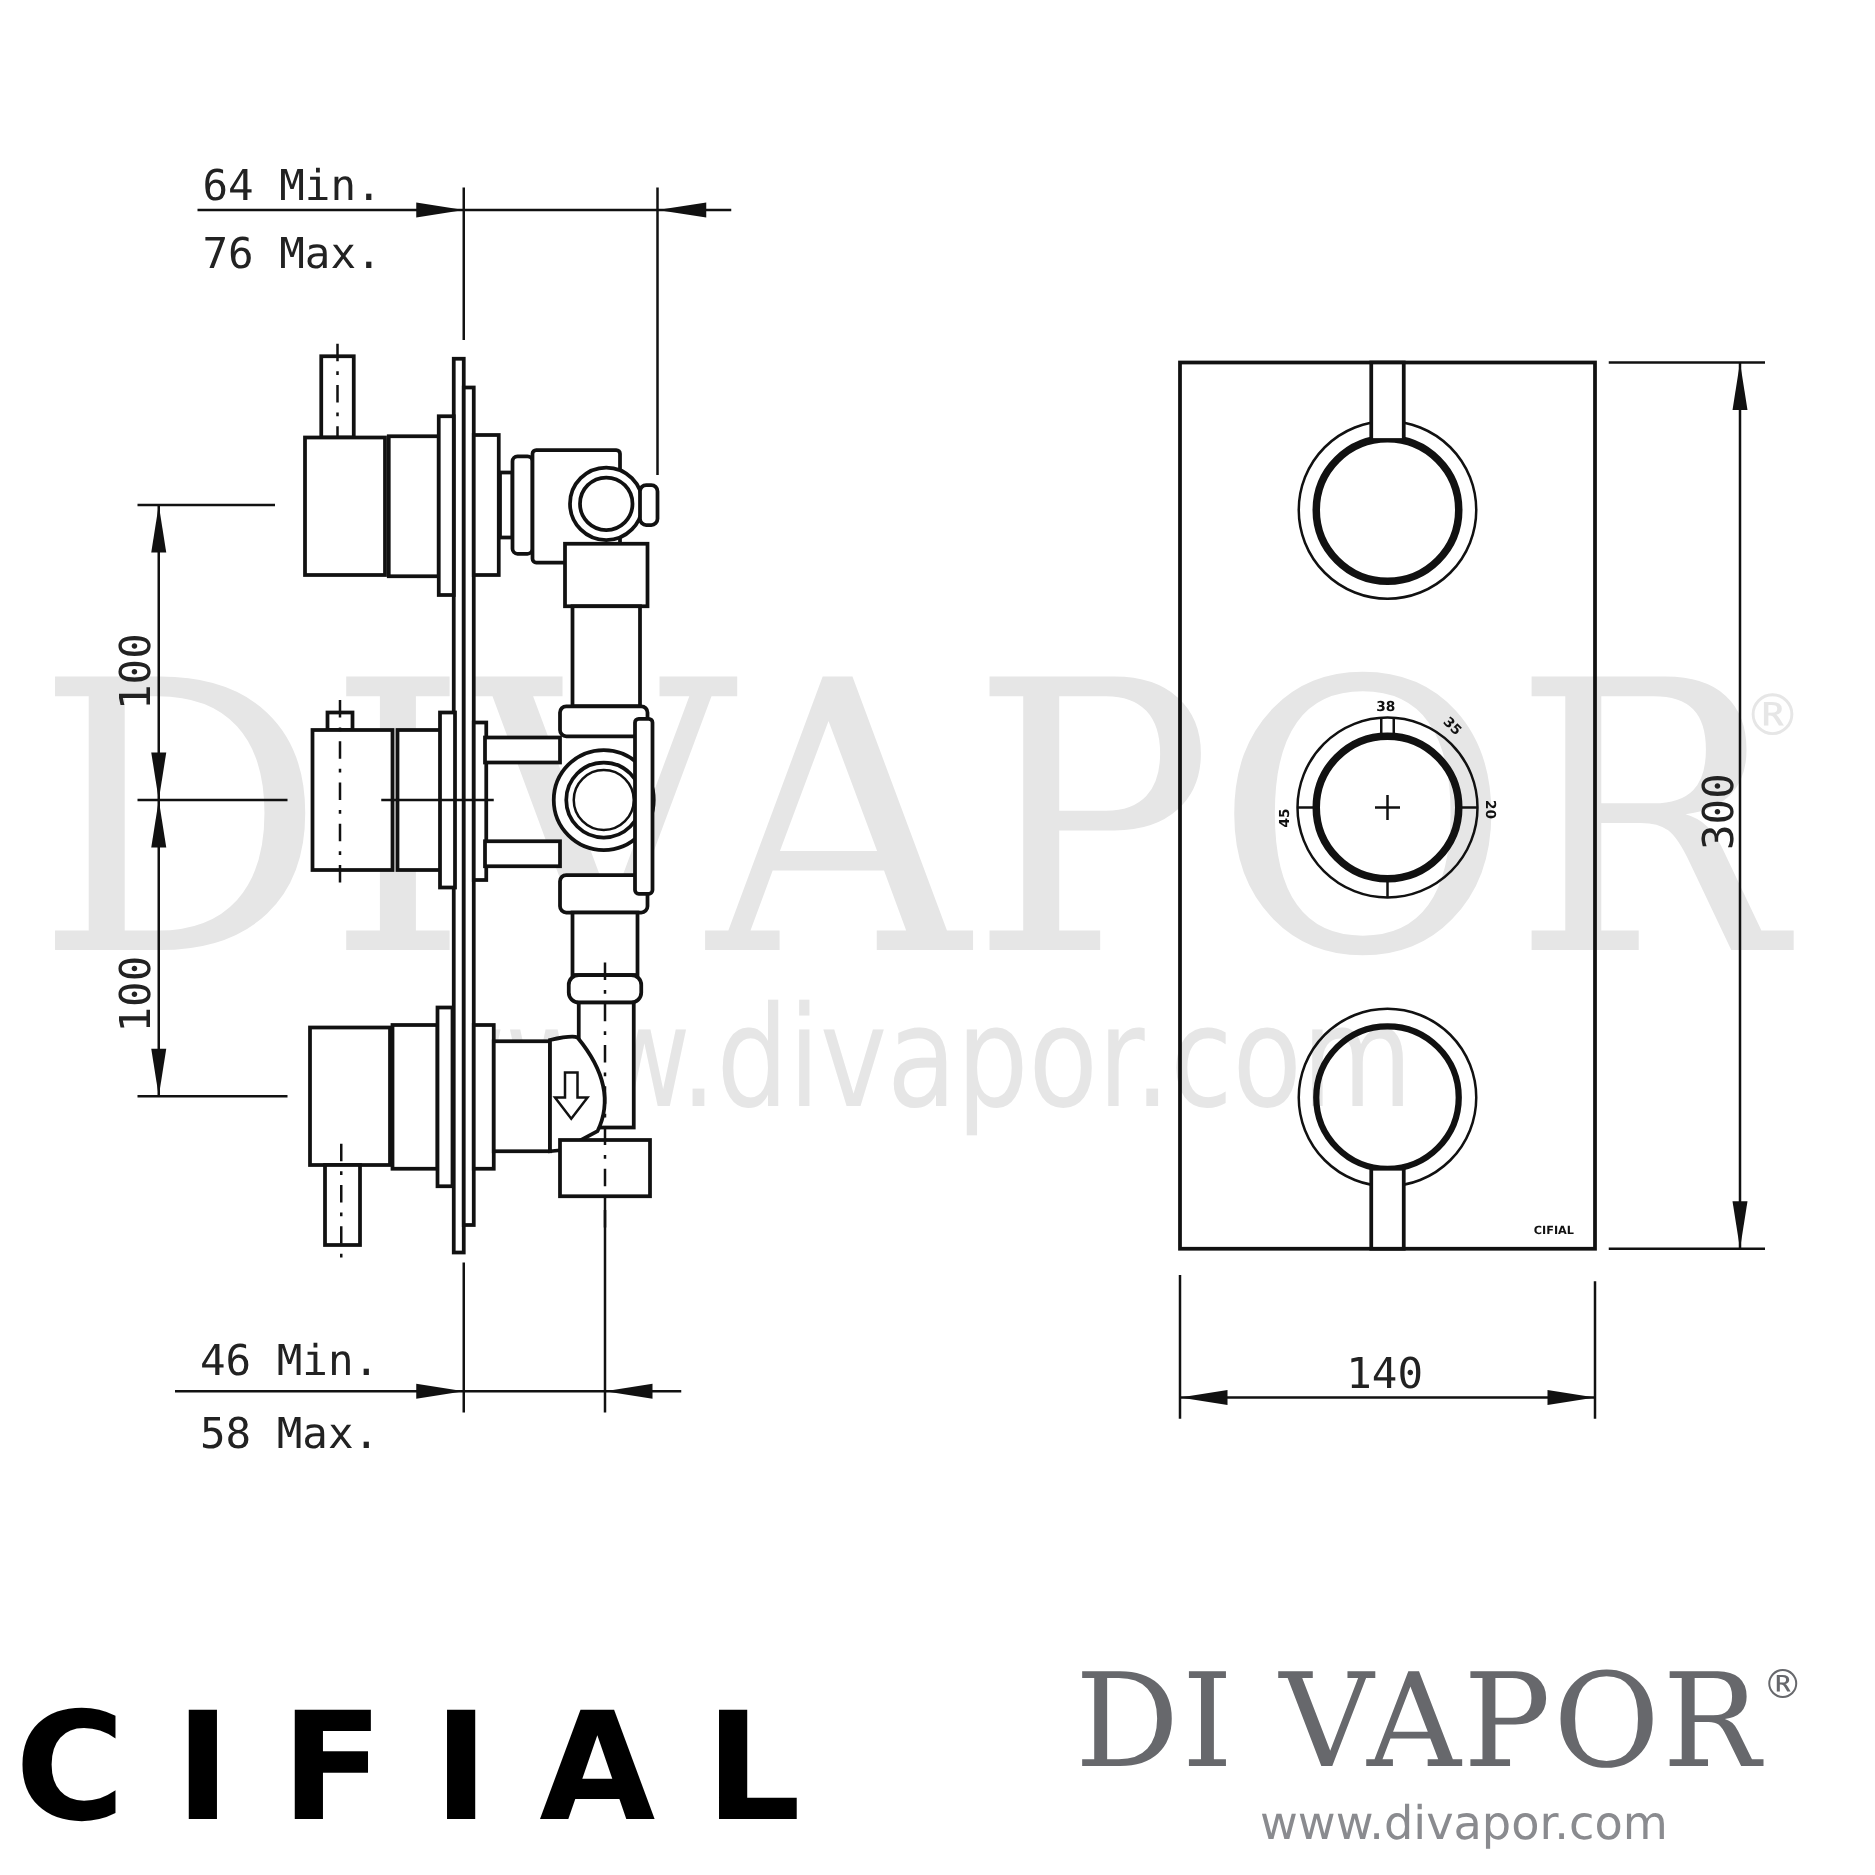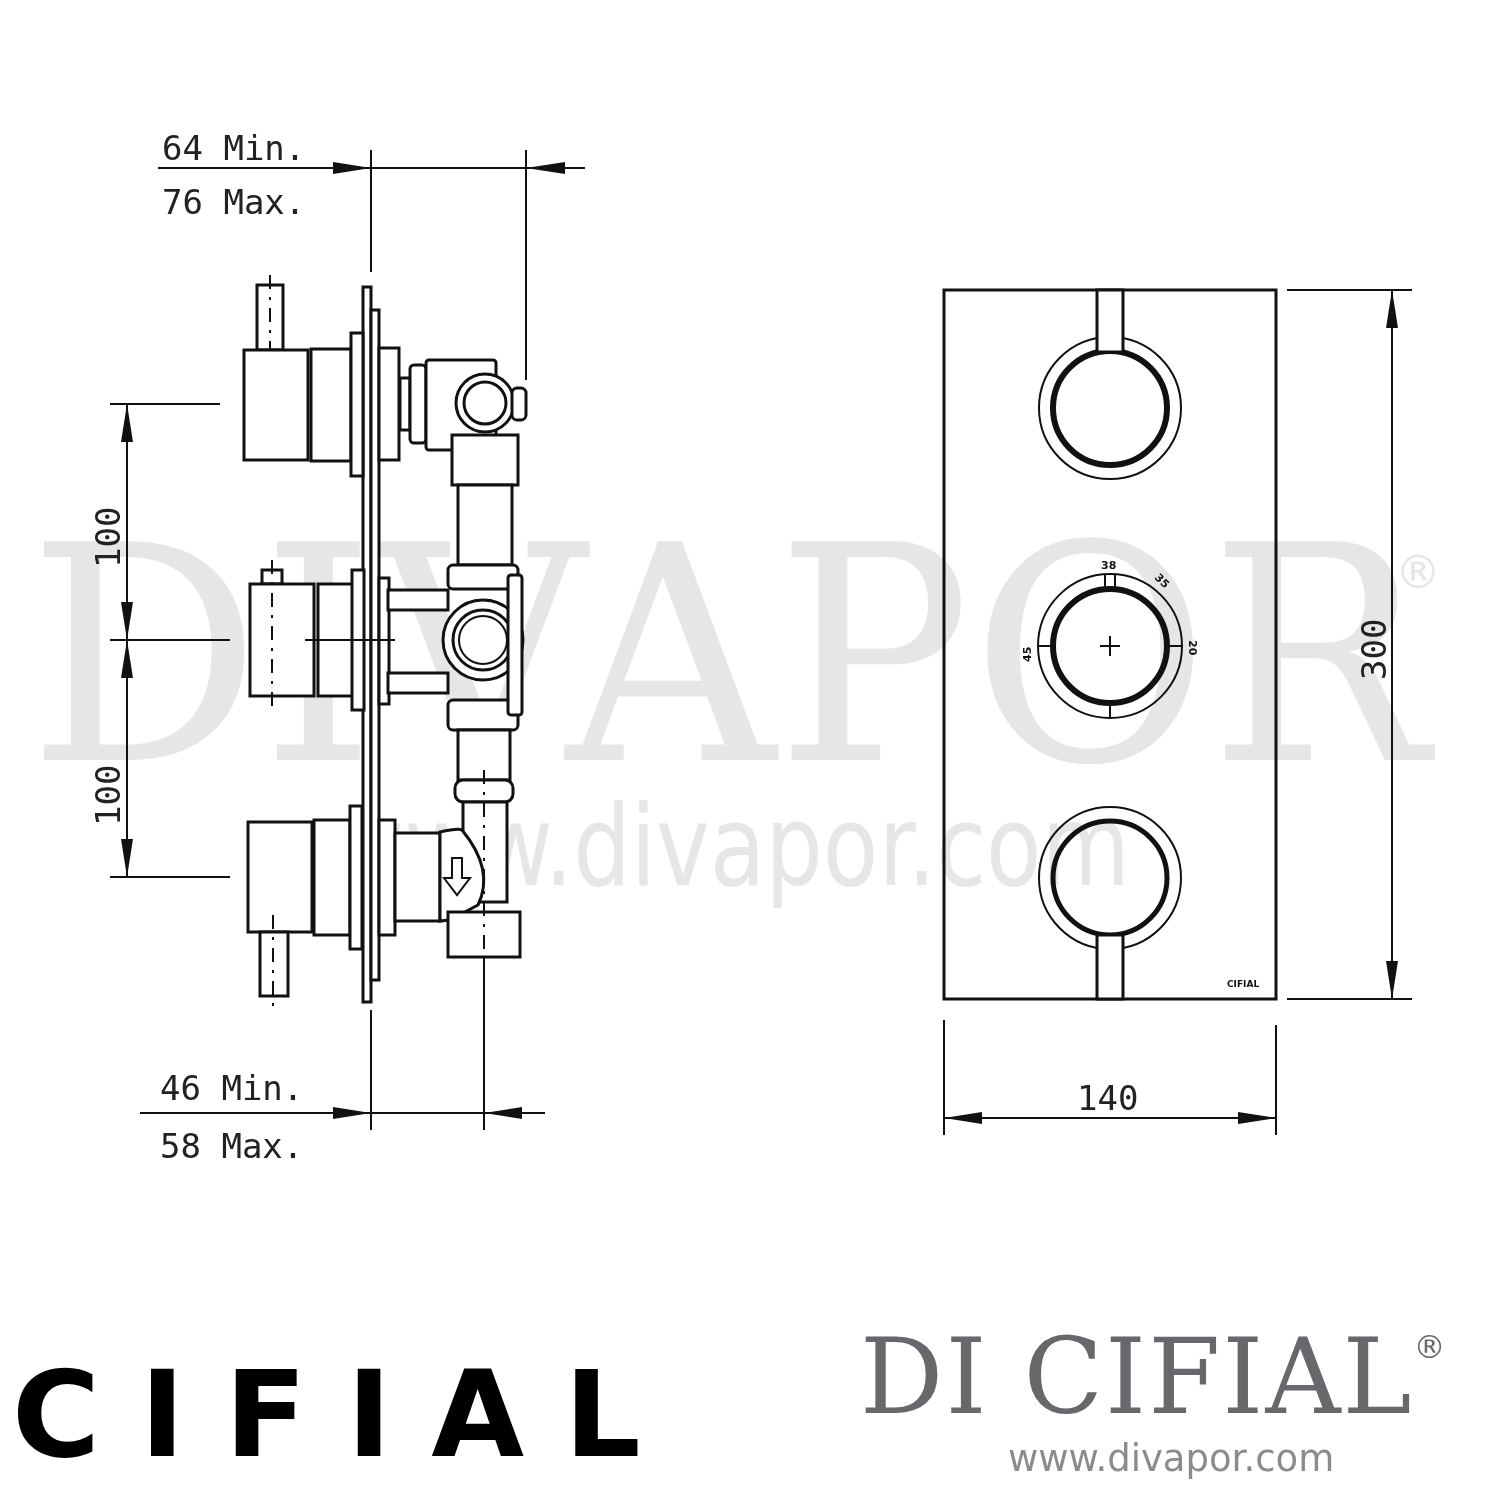--- a/index.html
+++ b/index.html
@@ -169,15 +169,15 @@
       <line class="ln2" x1="944" y1="1118" x2="1276" y2="1118"></line>
       <polygon points="982,1112 944,1118 982,1124" fill="#111"></polygon>
       <polygon points="1238,1112 1276,1118 1238,1124" fill="#111"></polygon>
       <text class="dim-text" x="1077" y="1110">140</text>
     </g>
   </g>
 </svg>
 
 <div class="brand-cifial">CIFIAL</div>
 <div class="brand-divapor">
-  <span>DI CIFIAL</span><sup>®</sup>
+  <span>DI VAPOR</span><sup>®</sup>
 </div>
 <div class="brand-url">www.divapor.com</div>
 
 </body></html>

